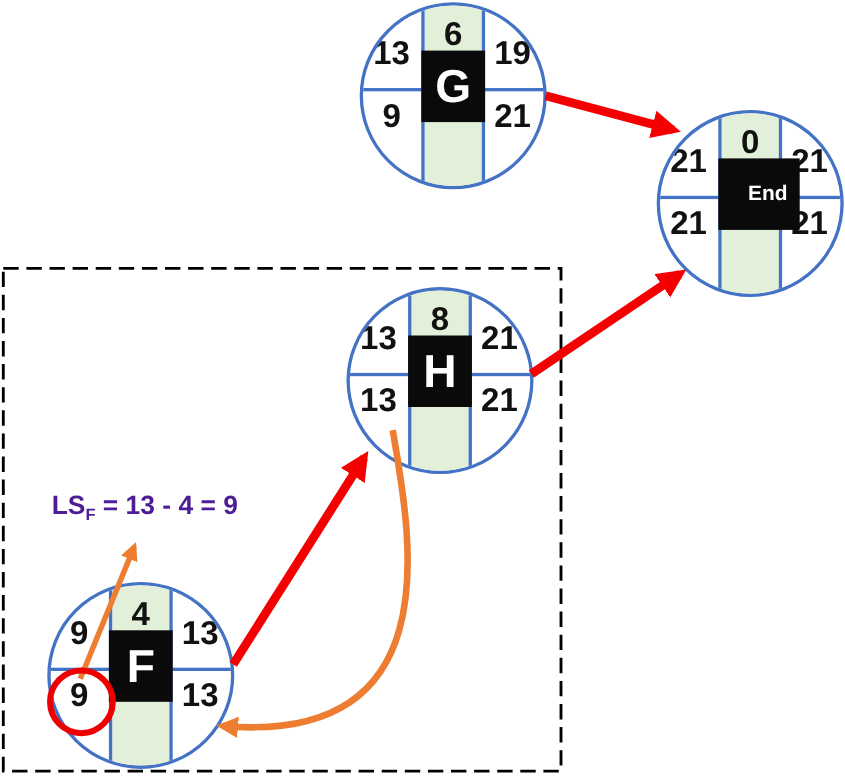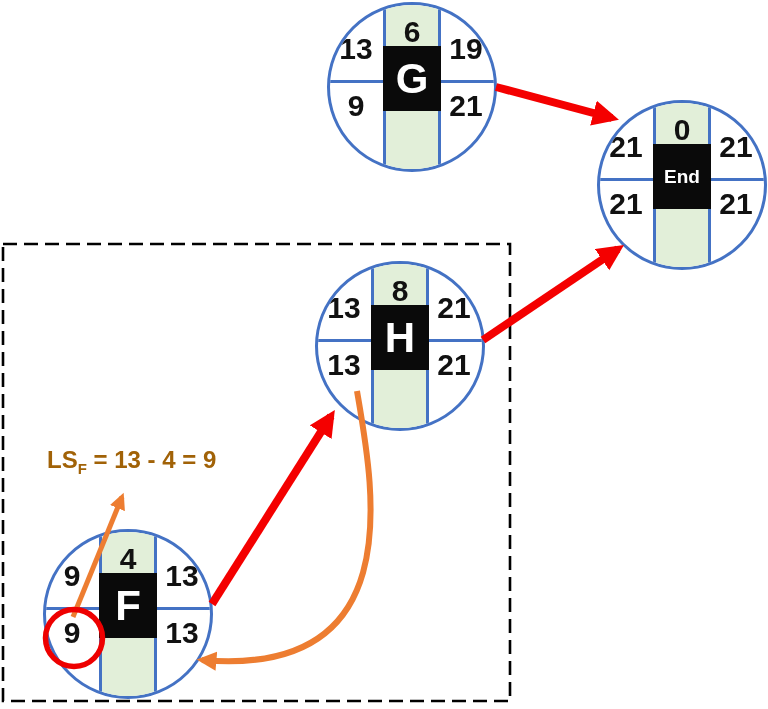--- a/index.html
+++ b/index.html
@@ -12,36 +12,36 @@
   .node-end{left:597px;top:100px;}
   .node-h{left:315px;top:261px;}
   .node-f{left:43px;top:529px;}
   .ncol{position:absolute;left:56px;width:52px;top:0;bottom:0;background:#E2EFD9;}
   .vline{position:absolute;top:0;bottom:0;width:3px;background:#4472C4;}
   .vl{left:53px;} .vr{left:108px;}
   .hline{position:absolute;left:0;right:0;top:75px;height:3px;background:#4472C4;}
   .square{position:absolute;left:53px;top:41px;width:58px;height:65px;background:#0a0a0a;
           color:#ffffff;display:flex;align-items:center;justify-content:center;
           font-weight:bold;font-size:42px;}
-  .square.small{font-size:19px;}
+  .square.small{font-size:19px;padding-left:16px;}
   .num{position:absolute;font-weight:bold;font-size:30px;line-height:30px;color:#111111;
        text-align:center;}
   .n-top{left:56px;width:52px;top:12px;}
   .n-tl{left:2px;width:48px;top:29px;}
   .n-tr{left:112px;width:48px;top:29px;}
   .n-bl{left:2px;width:48px;top:86px;}
   .n-br{left:112px;width:48px;top:86px;}
   
   .overlay{position:absolute;left:0;top:0;pointer-events:none;}
   .dashrect{fill:none;stroke:#000000;stroke-width:2.6;stroke-dasharray:14 7;}
   .redline{stroke:#F40000;stroke-width:8;fill:none;}
   .orangeline{stroke:#ED7D31;fill:none;}
   .hcircle{fill:none;stroke:#EE0000;stroke-width:5.5;}
   
-  .annot{position:absolute;left:47px;top:446px;color:#a16207;font-weight:bold;
+  .annot{position:absolute;left:47px;top:446px;color:#4c1d95;font-weight:bold;
          font-size:24px;line-height:28px;white-space:pre;}
   .annot sub{font-size:15px;}
 </style>
 </head>
 <body>
 
 <div class="canvas">
 
   <div class="node node-g">
     <div class="ncol"></div>

